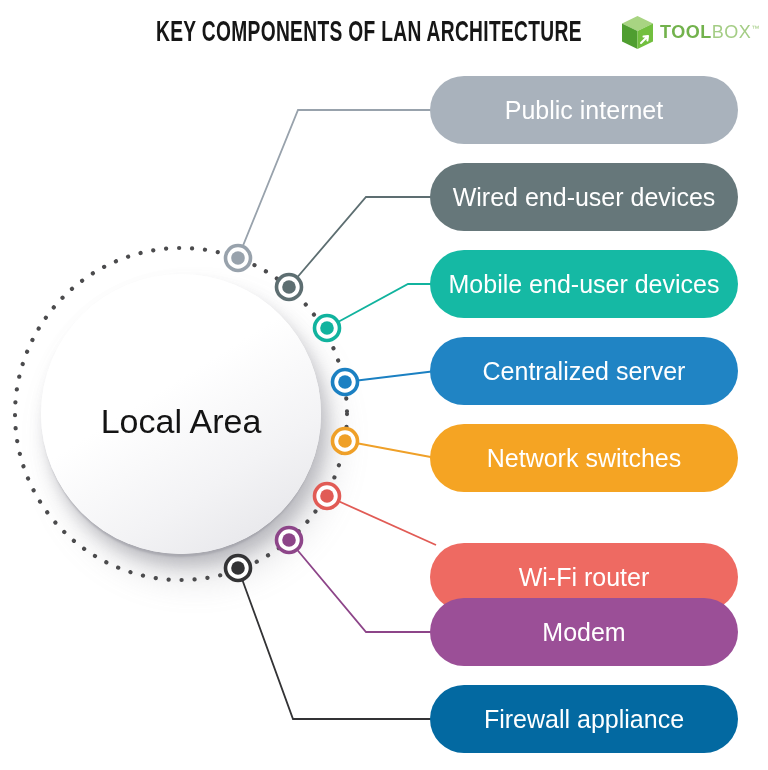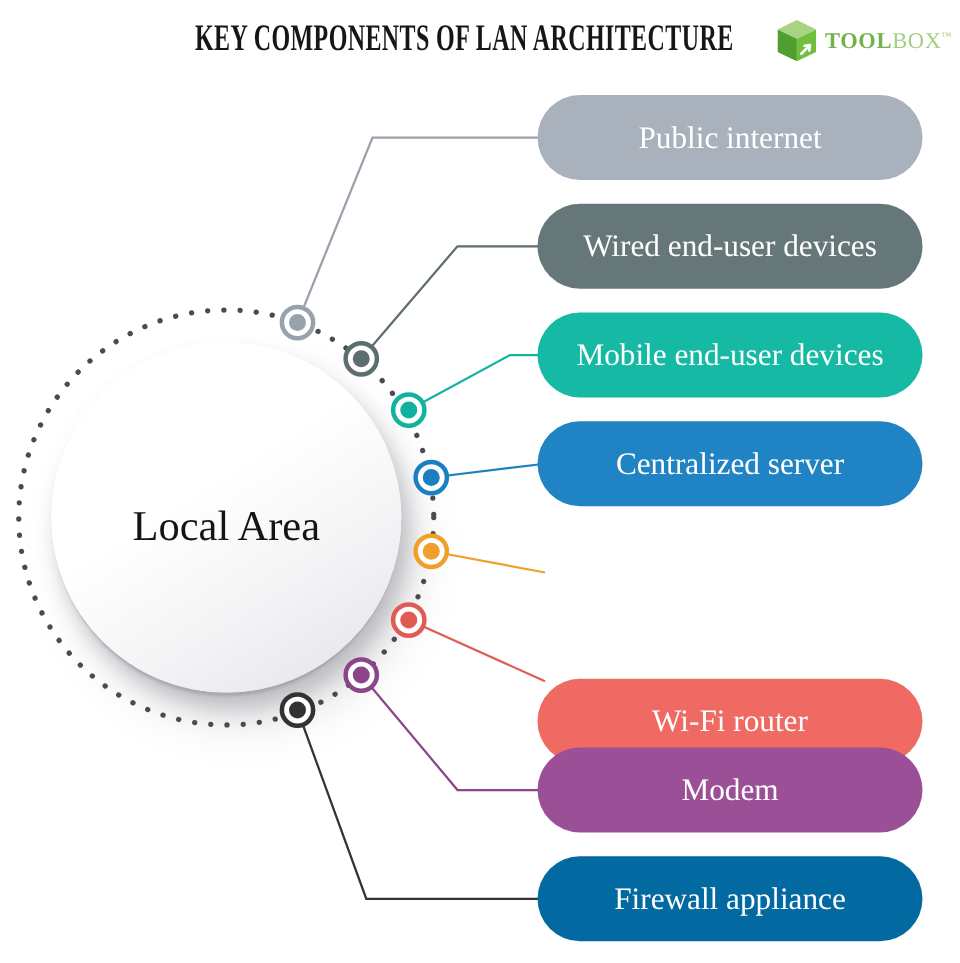--- a/index.html
+++ b/index.html
@@ -1,19 +1,19 @@
 <!DOCTYPE html>
 <html><head>
 <meta charset="utf-8">
 <style>
   * { margin:0; padding:0; box-sizing:border-box; }
   html,body { background:#ffffff; }
   .canvas {
     position:relative; width:768px; height:770px; background:#ffffff;
-    overflow:hidden; font-family:Liberation Serif, serif;
+    overflow:hidden; font-family:Liberation Sans, sans-serif;
   }
   .title {
     position:absolute; left:156px; top:14px;
     font-size:30px; font-weight:800; letter-spacing:0.5px;
     color:#161616; white-space:nowrap;
     transform:scaleX(0.64); transform-origin:0 0;
   }
   .logo { position:absolute; left:622px; top:16px; display:flex; align-items:center; z-index:4; }
   .logo svg { display:block; }
   .logo-text { margin-left:7px; font-size:18px; font-weight:800; letter-spacing:0.5px; }
@@ -105,20 +105,23 @@
     </div>
   <div class="pill" style="top: 163px; background-color: rgb(102, 119, 122);">
       <div class="pill-label">Wired end-user devices</div>
     </div>
   <div class="pill" style="top: 337px; background-color: rgb(32, 132, 196);">
       <div class="pill-label">Centralized server</div>
     </div>
   <div class="pill" style="top: 250px; background-color: rgb(21, 185, 164);">
       <div class="pill-label">Mobile end-user devices</div>
     </div>
+  <div class="pill" style="top: 424px; background-color: rgb(245, 164, 35);">
+      <div class="pill-label">Network switches</div>
+    </div>
   <div class="pill" style="top: 511px; background-color: rgb(238, 106, 98); margin-top: 32px;">
       <div class="pill-label">Wi-Fi router</div>
     </div>
   <div class="pill" style="top: 598px; background-color: rgb(155, 79, 151); justify-content: center;">
       <div class="pill-label">Modem</div>
     </div>
   <div class="pill" style="top: 685px; background-color: #0369a1;">
       <div class="pill-label">Firewall appliance</div>
     </div>
 

